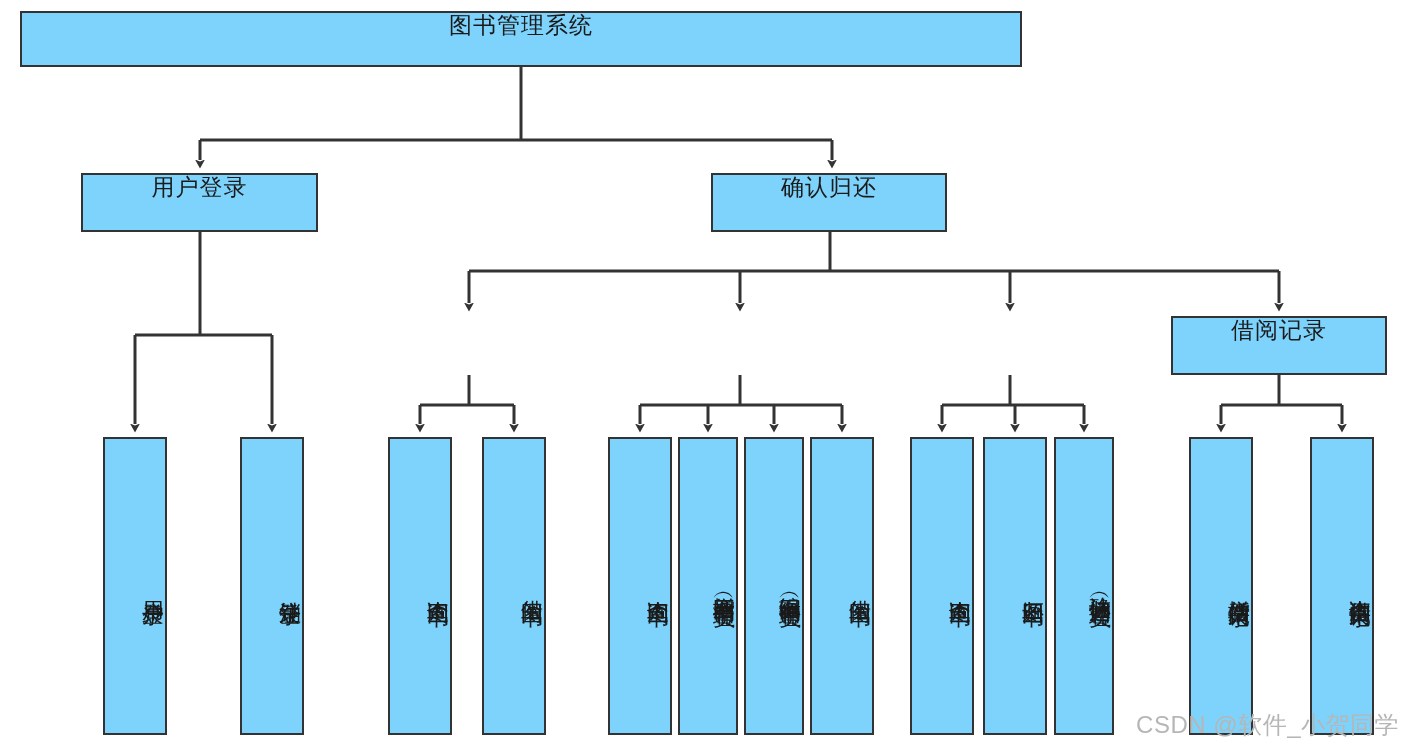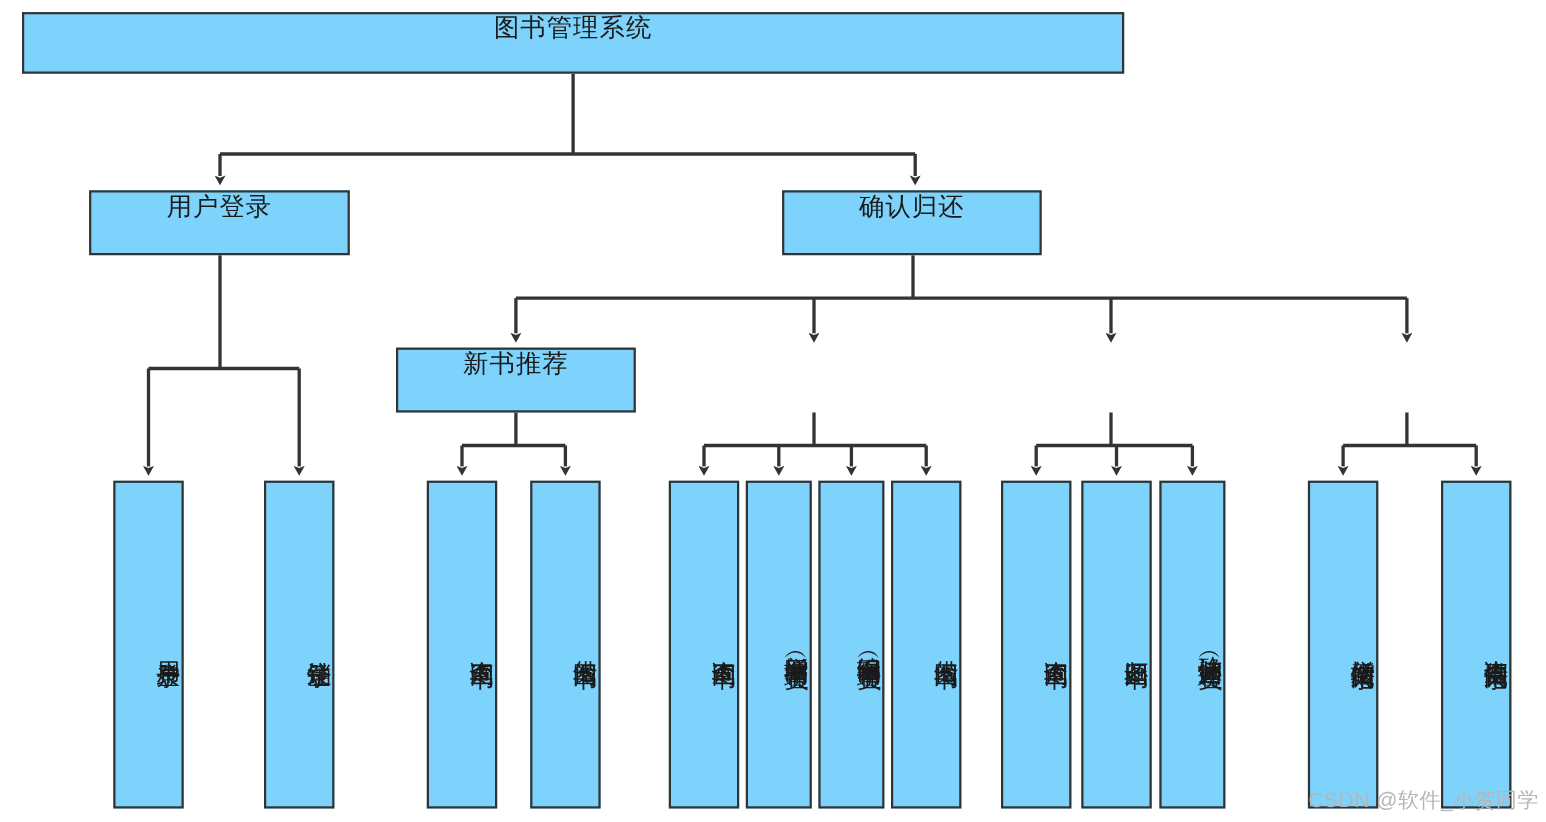--- a/index.html
+++ b/index.html
@@ -50,21 +50,21 @@
   .node.vert .vtxt {
     writing-mode: vertical-rl;
     text-orientation: upright;
     white-space: nowrap;
     display: block;
   }
   #watermark {
     position: absolute;
     right: 6px;
     bottom: 6px;
-    font-size: 19px;
+    font-size: 24px;
     color: #b6b6b6;
     letter-spacing: 0.5px;
     white-space: nowrap;
     font-family: "Liberation Sans", "DejaVu Sans", sans-serif;
   }
 </style>
 </head>
 <body>
 
 <div id="canvas">
@@ -123,22 +123,22 @@
     <span>图书管理系统</span>
   </div>
 
   <div class="node horiz" id="node-user-login" style="left: 81px; top: 173px; width: 237px; height: 59px;">
     <span>用户登录</span>
   </div>
   <div class="node horiz" id="node-book-manage" style="left: 711px; top: 173px; width: 236px; height: 59px;">
     <span>确认归还</span>
   </div>
 
-  <div class="node horiz" id="node-new-book-rec" style="left: 360px; top: 316px; width: 218px; height: 59px;">
-    <span>新书推荐</span>
+  <div class="node horiz" id="node-borrow-records" style="left: 1171px; top: 316px; width: 216px; height: 59px;">
+    <span>借阅记录</span>
   </div>
 
   <div class="node vert" id="leaf-0" style="left: 103px; top: 437px; width: 64px; height: 298px;">
     <span class="vtxt" style="font-size: 22px;">用户登录</span>
   </div>
   <div class="node vert" id="leaf-1" style="left: 240px; top: 437px; width: 64px; height: 298px;">
     <span class="vtxt" style="font-size: 22px;">注销登录</span>
   </div>
   <div class="node vert" id="leaf-2" style="left: 388px; top: 437px; width: 64px; height: 298px;">
     <span class="vtxt" style="font-size: 22px;">查询图书</span>

